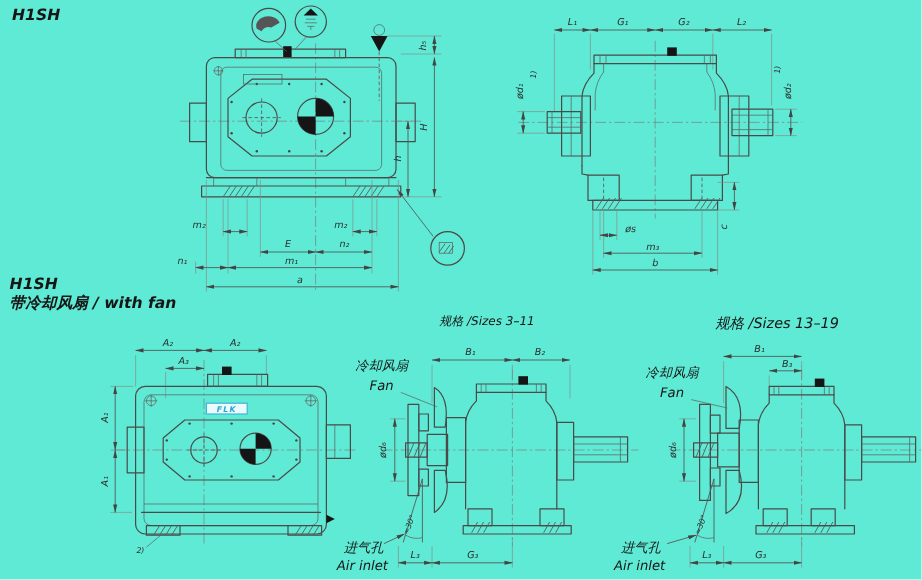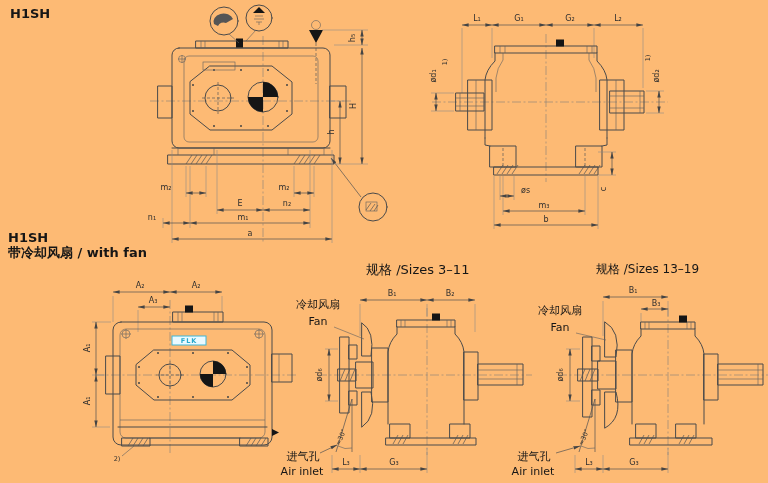--- a/index.html
+++ b/index.html
@@ -1,17 +1,17 @@
 <!DOCTYPE html>
 <html><head>
 <meta charset="utf-8">
 <style>
   html,body{margin:0;padding:0;background:#ffffff;}
-  #stage{position:relative;width:768px;height:483px;background:#fdba74;overflow:hidden;
-         font-family:"DejaVu Sans","Liberation Sans",sans-serif;}
+  #stage{position:relative;width:768px;height:483px;background:#5eead4;overflow:hidden;
+         font-family:"DejaVu Sans","Liberation Sans",sans-serif;font-style:italic;}
   .hdr{position:absolute;color:#161616;white-space:nowrap;}
   .bold{font-weight:bold;}
   svg{position:absolute;left:0;top:0;}
   svg text{font-family:"DejaVu Sans","Liberation Sans",sans-serif;fill:#2e2e2e;}
   .ol{fill:none;stroke:#4a4a4a;stroke-width:1;stroke-linejoin:round;stroke-linecap:round;}
   .thin{fill:none;stroke:#5f5f5f;stroke-width:.6;}
   .dim{stroke:#525252;stroke-width:.7;fill:none;}
   .ext{stroke:#8a8a8a;stroke-width:.55;fill:none;}
   .cl{stroke:#7a7a7a;stroke-width:.55;stroke-dasharray:9 2.5 2 2.5;fill:none;}
   .dsh{stroke:#5a5a5a;stroke-width:.7;stroke-dasharray:3 2;fill:none;}
@@ -26,21 +26,21 @@
 </head>
 <body>
 
 <div id="stage">
 
   <div class="hdr bold" style="left:10px;top:6px;font-size:13px;">H1SH</div>
 
   <div class="hdr bold" style="left:8px;top:230px;font-size:13px;">H1SH</div>
   <div class="hdr bold" style="left:8px;top:244px;font-size:13px;">带冷却风扇 / with fan</div>
 
-  <div class="hdr" style="left:366px;top:261px;font-size:13px;">规格 /Sizes 3–11</div>
+  <div class="hdr" style="left:366px;top:261px;font-size:10px;">规格 /Sizes 3–11</div>
   <div class="hdr" style="left:596px;top:261px;font-size:12px;">规格 /Sizes 13–19</div>
 
   <svg width="768" height="483" viewBox="0 0 768 483">
     <defs>
       <marker id="arr" viewBox="0 0 7 5" markerWidth="7" markerHeight="5" refX="6.6" refY="2.5" orient="auto-start-reverse" markerUnits="userSpaceOnUse">
         <path d="M0,0.8 L7,2.5 L0,4.2 Z" fill="#444"></path>
       </marker>
     </defs>
 
     <g>

